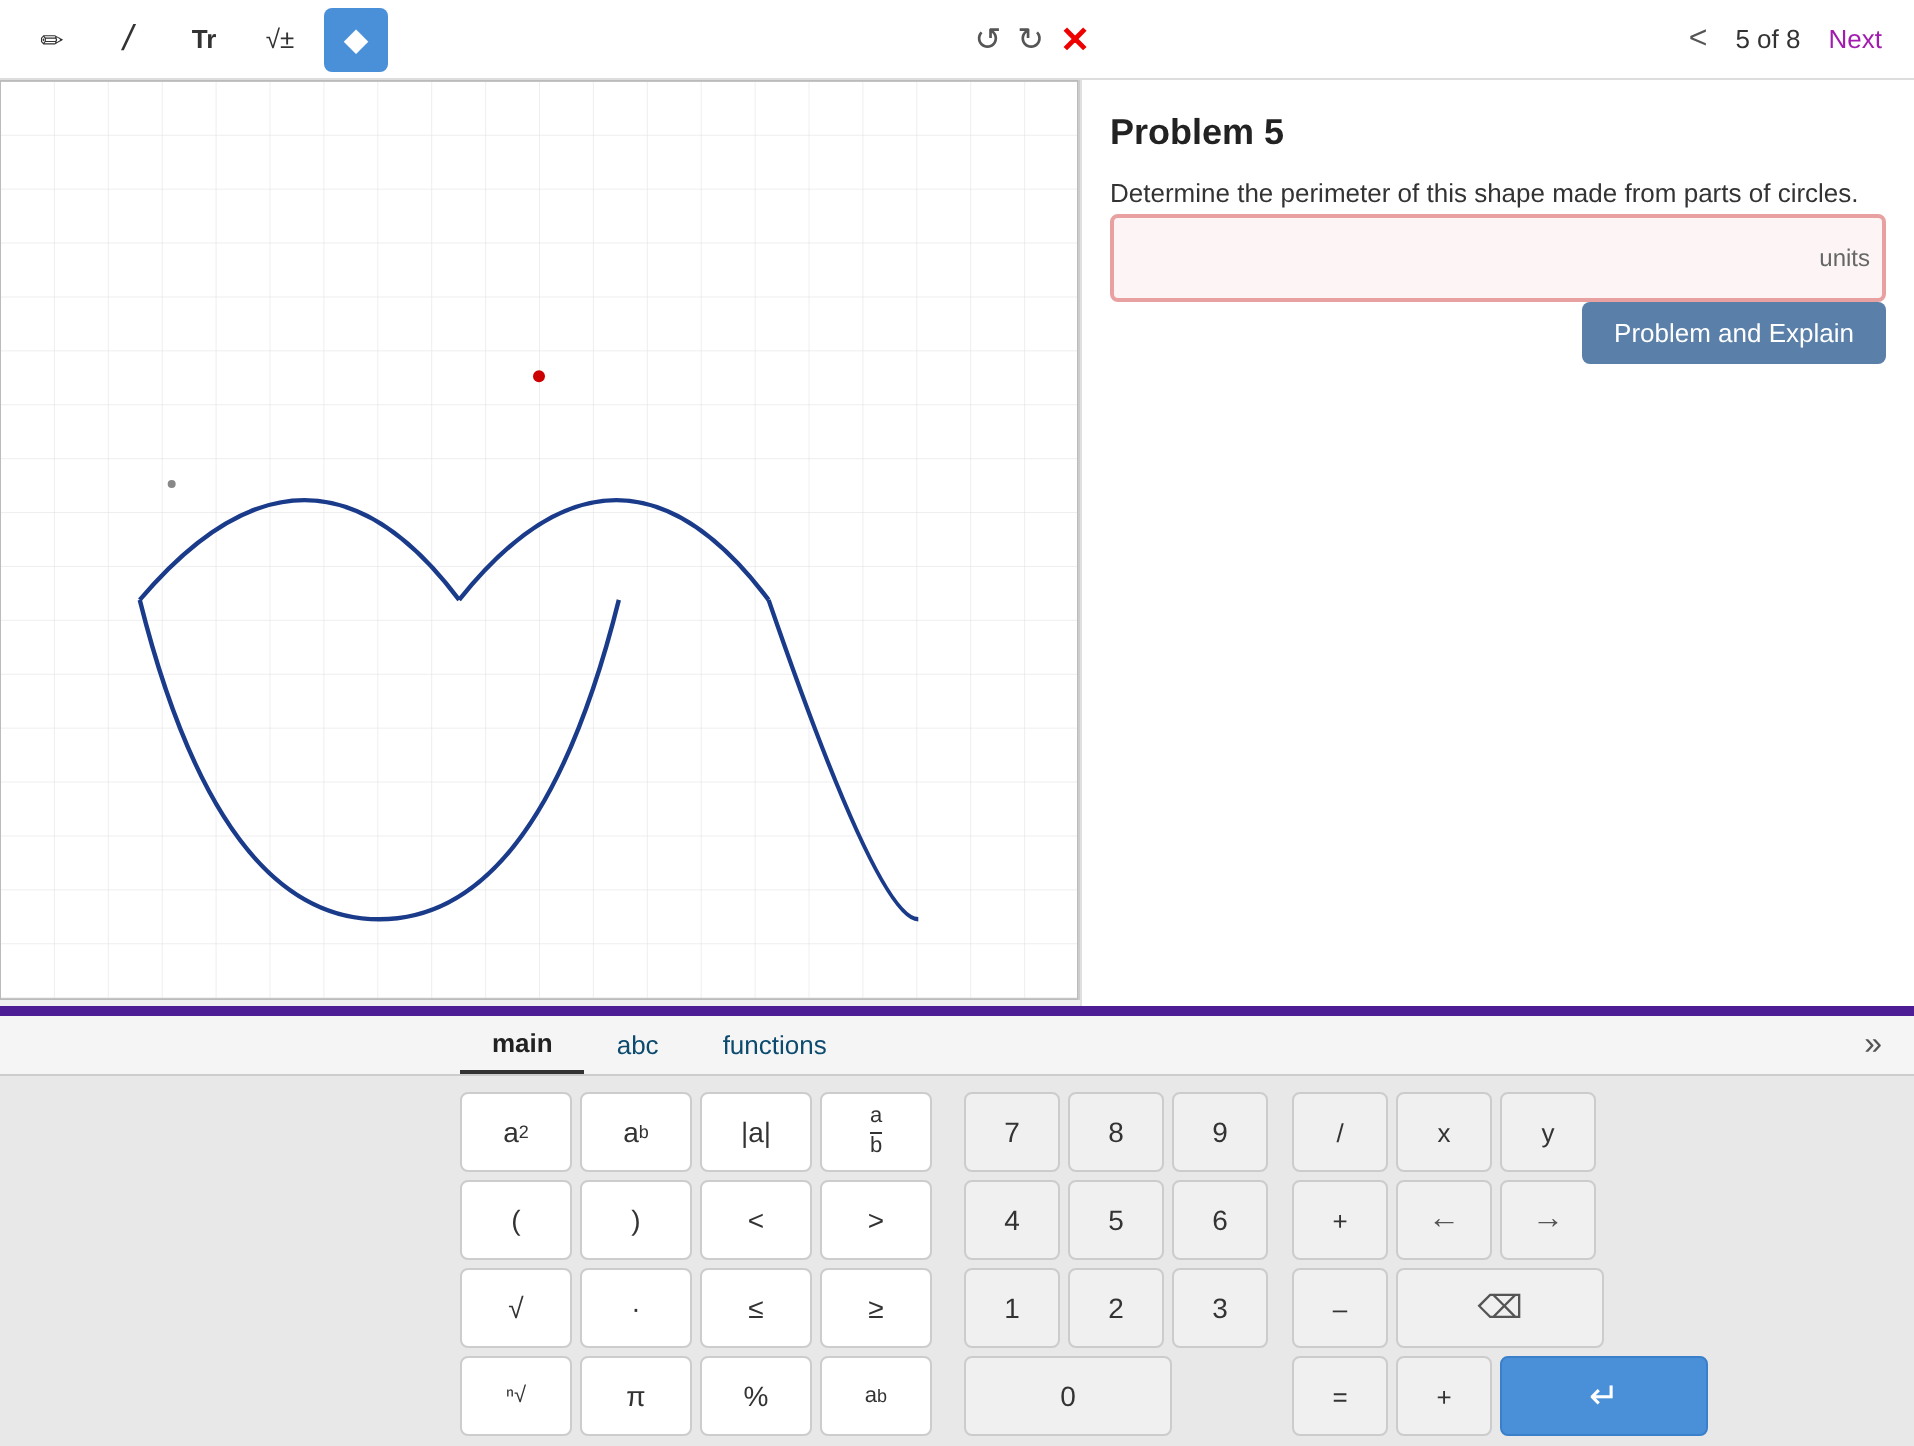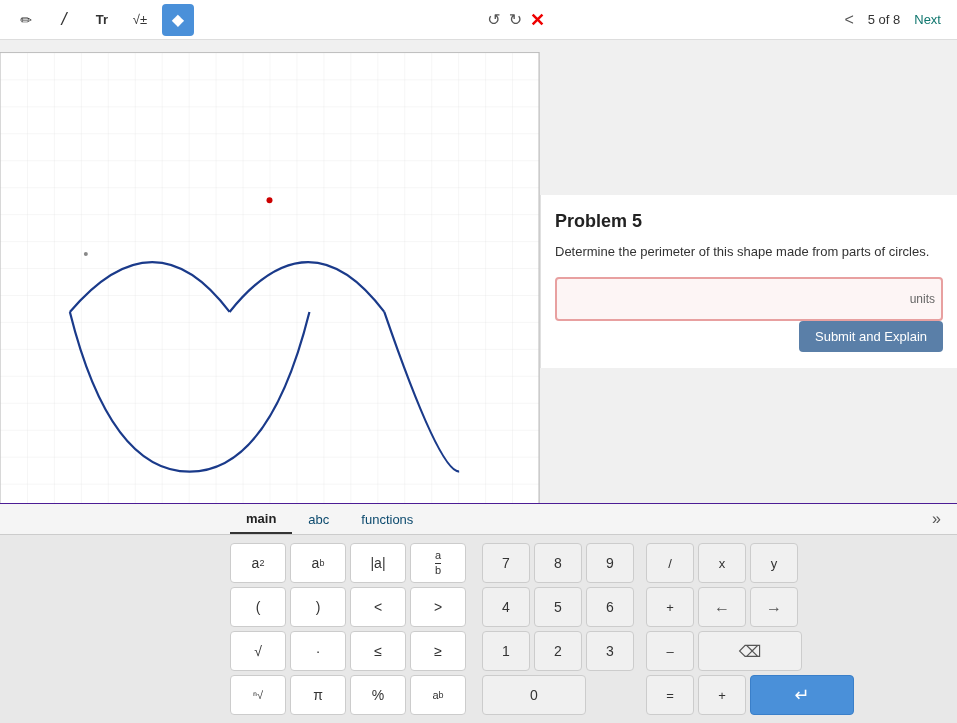--- a/index.html
+++ b/index.html
@@ -81,32 +81,31 @@
       color: #555;
       padding: 2px 6px;
     }
     .problem-counter {
       font-size: 13px;
       color: #333;
       text-align: center;
     }
     .next-btn {
       font-size: 13px;
-      color: #0f766e;
+      color: #a21caf;
       padding: 2px 6px;
       border: none;
       background: transparent;
       cursor: pointer;
     }
 
     
     .main-content {
       display: flex;
       height: calc(723px - 40px - 200px);
-      align-items: center;
     }
 
     
     .graph-area {
       width: 540px;
       height: 460px;
       background: #fff;
       border-right: 1px solid #ccc;
       position: relative;
       overflow: hidden;
@@ -126,21 +125,20 @@
     .problem-title {
       font-size: 18px;
       font-weight: bold;
       margin-bottom: 10px;
       color: #222;
     }
     .problem-description {
       font-size: 13px;
       color: #333;
       line-height: 1.5;
-      margin-bottom: 16px;
     }
     .answer-area {
       position: relative;
       margin-bottom: 0;
     }
     .answer-input {
       width: 100%;
       height: 44px;
       border: 2px solid #e8a0a0;
       background: #fdf5f5;
@@ -170,21 +168,21 @@
     }
 
     
     .keyboard-area {
       position: absolute;
       bottom: 0;
       left: 0;
       right: 0;
       height: 220px;
       background: #e8e8e8;
-      border-top: 1px solid #4c1d95;
+      border-top: 5px solid #4c1d95;
       display: flex;
       flex-direction: column;
     }
     .keyboard-tabs {
       display: flex;
       align-items: center;
       padding: 0 230px 0 230px;
       border-bottom: 1px solid #ccc;
       background: #f5f5f5;
       height: 36px;
@@ -395,21 +393,21 @@
 
   <div class="problem-panel">
     <div class="problem-title">Problem 5</div>
     <div class="problem-description">Determine the perimeter of this shape made from parts of circles.</div>
 
     <div class="answer-area">
       <input class="answer-input" type="text" value="" style="">
       <span class="units-label">units</span>
     </div>
 
-    <button class="submit-btn">Submit and Explain</button>
+    <button class="submit-btn">Problem and Explain</button>
   </div>
 </div>
 
 <div class="keyboard-area">
 
   <div class="keyboard-tabs">
     <button class="kb-tab active">main</button>
     <button class="kb-tab">abc</button>
     <button class="kb-tab">functions</button>
     <button class="chevron-right">»</button>

